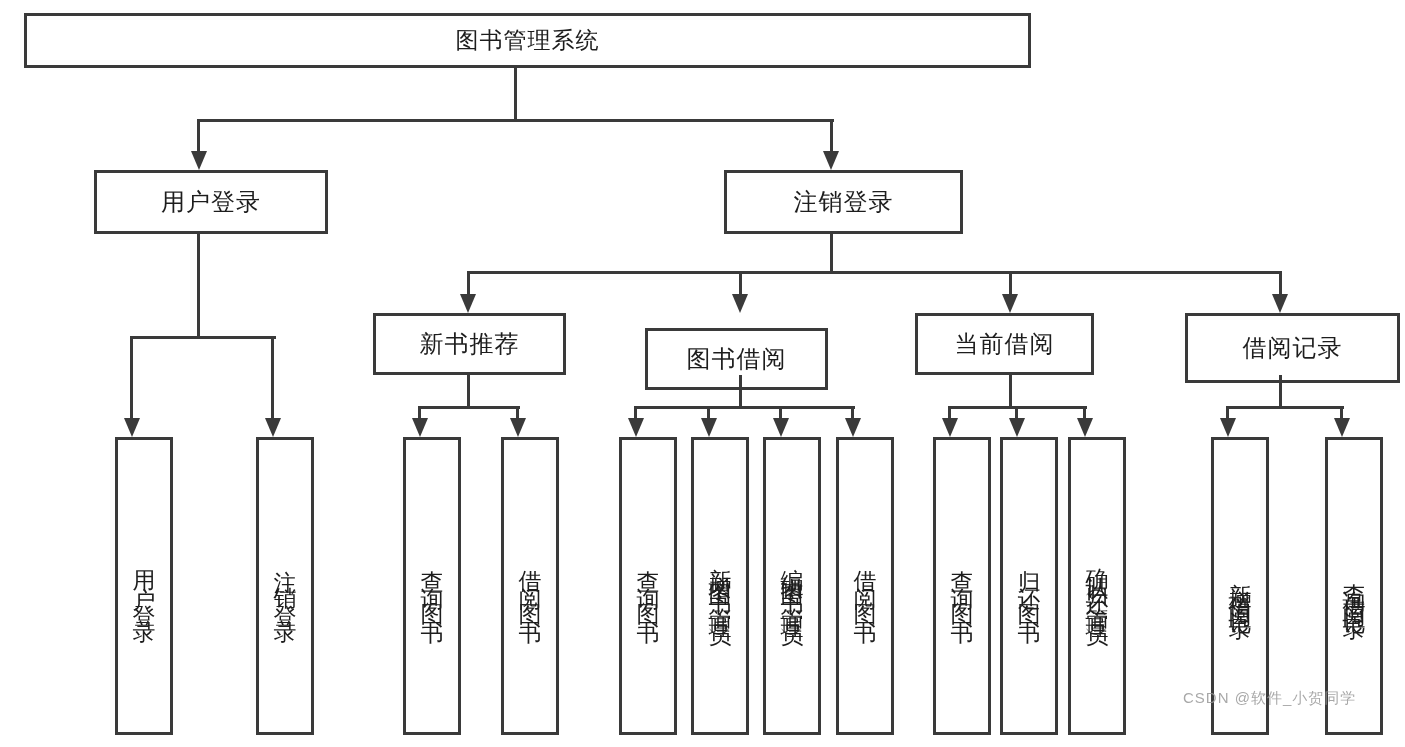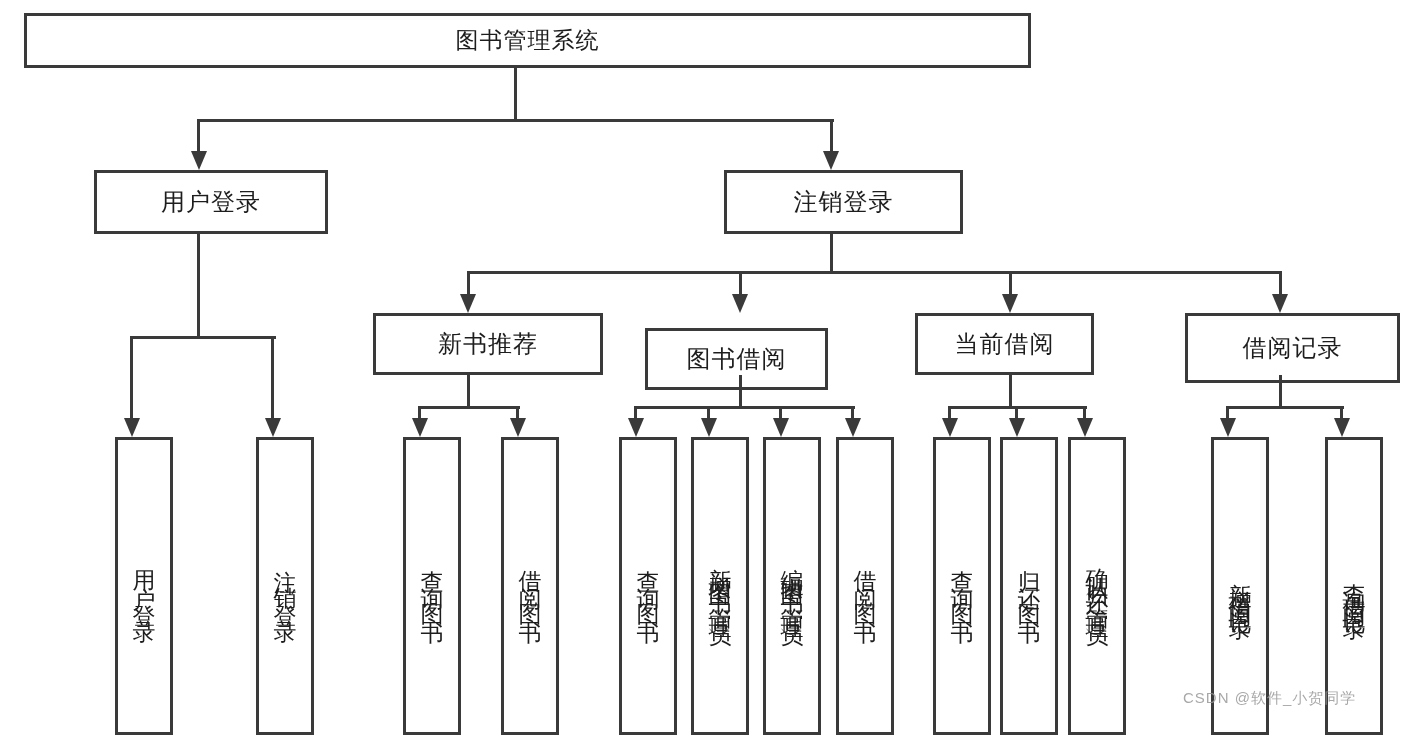--- a/index.html
+++ b/index.html
@@ -94,21 +94,21 @@
   <div class="hl" style="left:467px;top:271px;width:815px"></div>
   <div class="vl" style="left:467px;top:272px;height:24px"></div>
   <div class="ar" style="left:460px;top:294px"></div>
   <div class="vl" style="left:739px;top:272px;height:24px"></div>
   <div class="ar" style="left:732px;top:294px"></div>
   <div class="vl" style="left:1009px;top:272px;height:24px"></div>
   <div class="ar" style="left:1002px;top:294px"></div>
   <div class="vl" style="left:1279px;top:272px;height:24px"></div>
   <div class="ar" style="left:1272px;top:294px"></div>
 
-  <div class="box hbox" style="left:361px;top:313px;width:230px;height:62px">
+  <div class="box hbox" style="left:361px;top:313px;width:193px;height:62px">
     <span class="label">新书推荐</span>
   </div>
   <div class="box hbox" style="left:633px;top:328px;width:183px;height:62px">
     <span class="label">图书借阅</span>
   </div>
   <div class="box hbox" style="left:903px;top:313px;width:179px;height:62px">
     <span class="label">当前借阅</span>
   </div>
   <div class="box hbox" style="left:1173px;top:313px;width:215px;height:70px">
     <span class="label">借阅记录</span>

